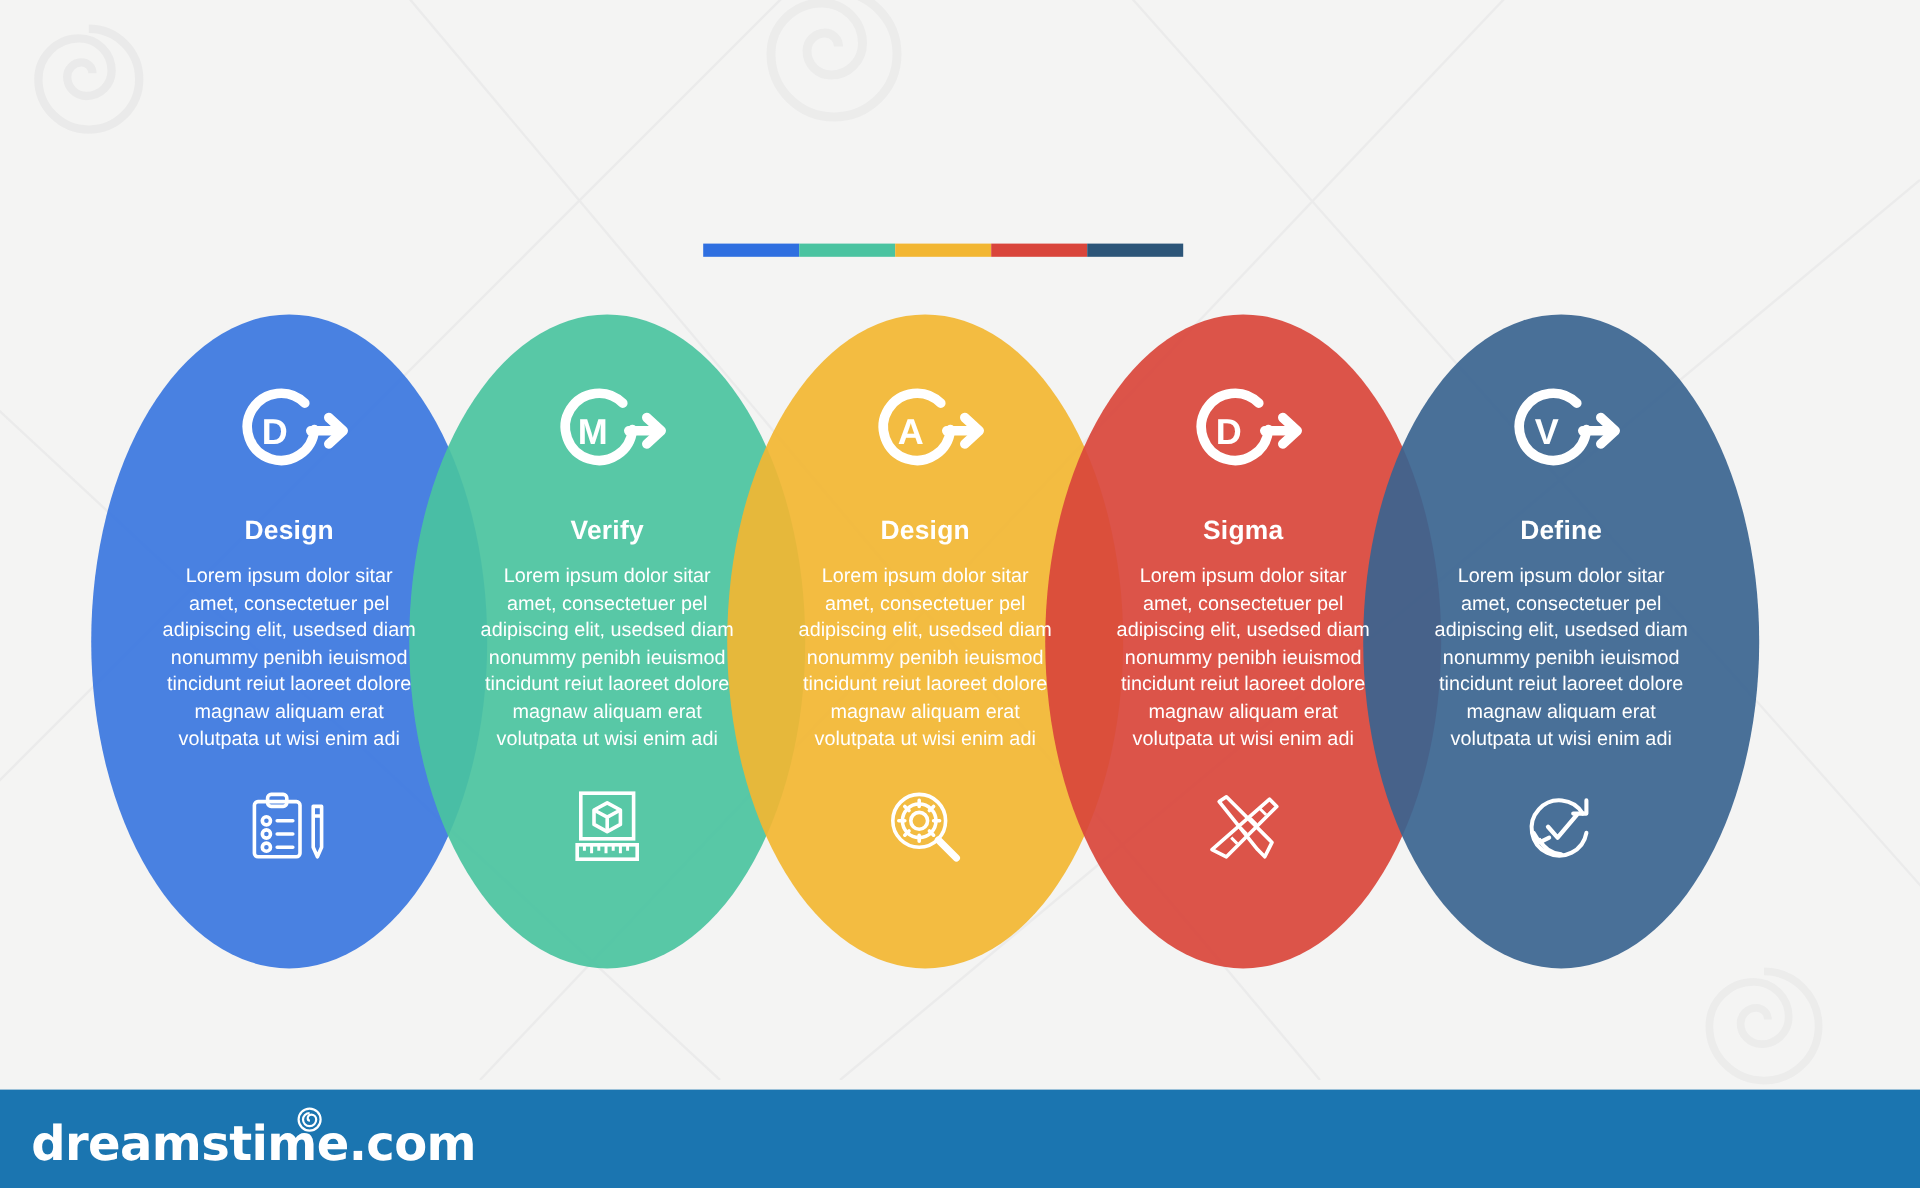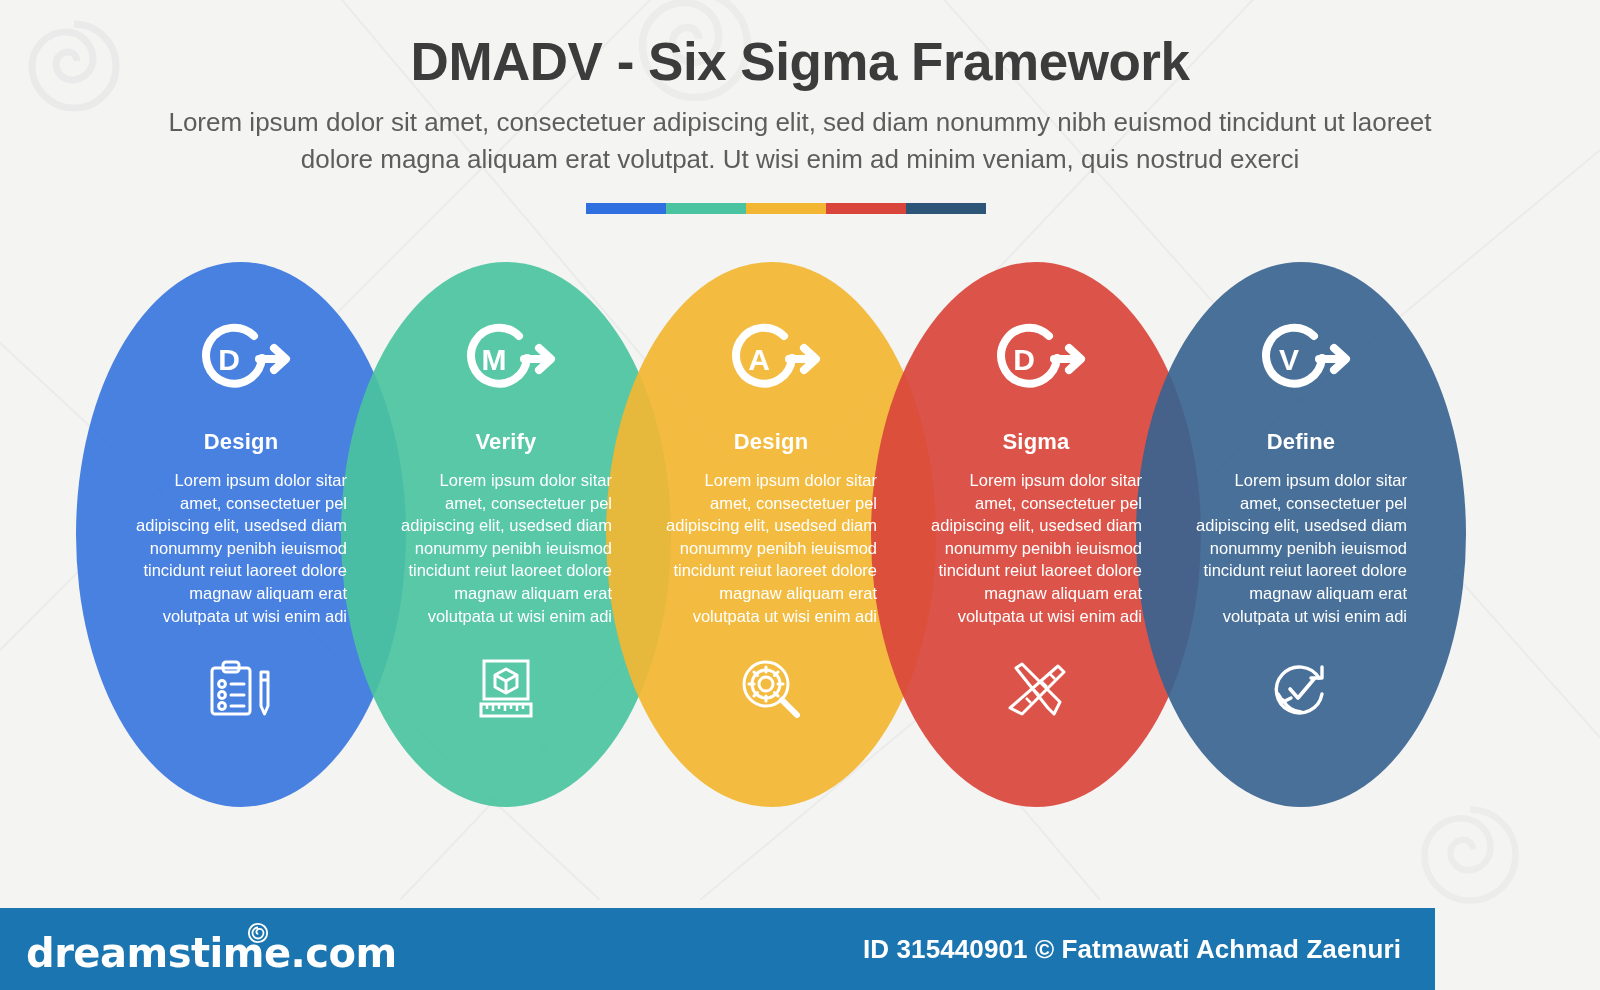--- a/index.html
+++ b/index.html
@@ -39,27 +39,27 @@
     opacity:.92;
   }
   .ell-content{
     position:absolute;top:0;width:330px;height:545px;
     display:flex;flex-direction:column;align-items:center;
     color:#ffffff;text-align:center;
   }
   .ell-icon{margin-top:54px;height:88px;display:flex;align-items:center;justify-content:center;}
   .ell-title{font-size:22px;font-weight:bold;margin-top:25px;letter-spacing:.2px;}
   .ell-desc{
-    font-size:16.5px;line-height:1.37;margin-top:14px;width:212px;font-weight:400;text-align:right;
+    font-size:16.5px;line-height:1.37;margin-top:14px;width:212px;font-weight:400;
   }
   .ell-bottom-icon{margin-top:30px;height:64px;display:flex;align-items:center;justify-content:center;}
 
   
   .footer{
-    position:absolute;left:0;bottom:0;width:1435px;height:82px;
+    position:absolute;left:0;bottom:0;width:1600px;height:82px;
     background:#1b75b0;display:flex;align-items:center;justify-content:space-between;
   }
   .ds-logo{margin-left:26px;display:flex;align-items:flex-end;}
   .ds-logo-text{
     color:#ffffff;font-size:40px;font-weight:bold;letter-spacing:-.5px;
     font-family:"DejaVu Sans", sans-serif;
   }
   .credit{
     color:#ffffff;font-size:26px;font-weight:bold;margin-right:34px;letter-spacing:.1px;
   }
@@ -90,24 +90,20 @@
         <path d="M-100 250 L600 900"></path>
           <path d="M300 -50 L1100 900"></path>
         <path d="M900 -50 L1700 850"></path>
           <path d="M1600 150 L700 900"></path>
         <path d="M1300 -50 L400 900"></path>
           <path d="M700 -50 L-150 800"></path>
       </g>
     </svg>
   </div>
 
-  <div class="header">
-    <div class="title">DMADV - Six Sigma Framework</div>
-    <div class="subtitle">Lorem ipsum dolor sit amet, consectetuer adipiscing elit, sed diam nonummy nibh euismod tincidunt ut laoreet dolore magna aliquam erat volutpat. Ut wisi enim ad minim veniam, quis nostrud exerci</div>
-  </div>
 
   <div class="colorbar" id="colorbar">
       <span style="background: rgb(47, 111, 224);"></span>
       <span style="background: rgb(74, 195, 160);"></span>
       <span style="background: rgb(242, 182, 50);"></span>
       <span style="background: rgb(217, 69, 59);"></span>
       <span style="background: rgb(44, 85, 120);"></span>
     </div>
 
   <div class="ellipse-row" id="ellipse-row">
@@ -227,16 +223,15 @@
   <div class="footer">
     <div class="ds-logo">
       <span class="ds-logo-text">dreamstime.com</span>
       <span style="margin-left:-150px;margin-bottom:28px;">
         <svg width="22" height="22" viewBox="0 0 24 24">
             <circle cx="12" cy="12" r="10" fill="none" stroke="#ffffff" stroke-width="2"></circle>
             <path d="M12 6a6 6 0 1 0 6 6 4.5 4.5 0 0 0-4.5-4.5A3.2 3.2 0 0 0 10.3 11a2 2 0 0 0 2 2" fill="none" stroke="#ffffff" stroke-width="2"></path>
           </svg>
       </span>
     </div>
-    <div class="credit">ID 315440901 © Fatmawati  Achmad Zaenuri</div>
   </div>
 
 </div>
 
 </body></html>

